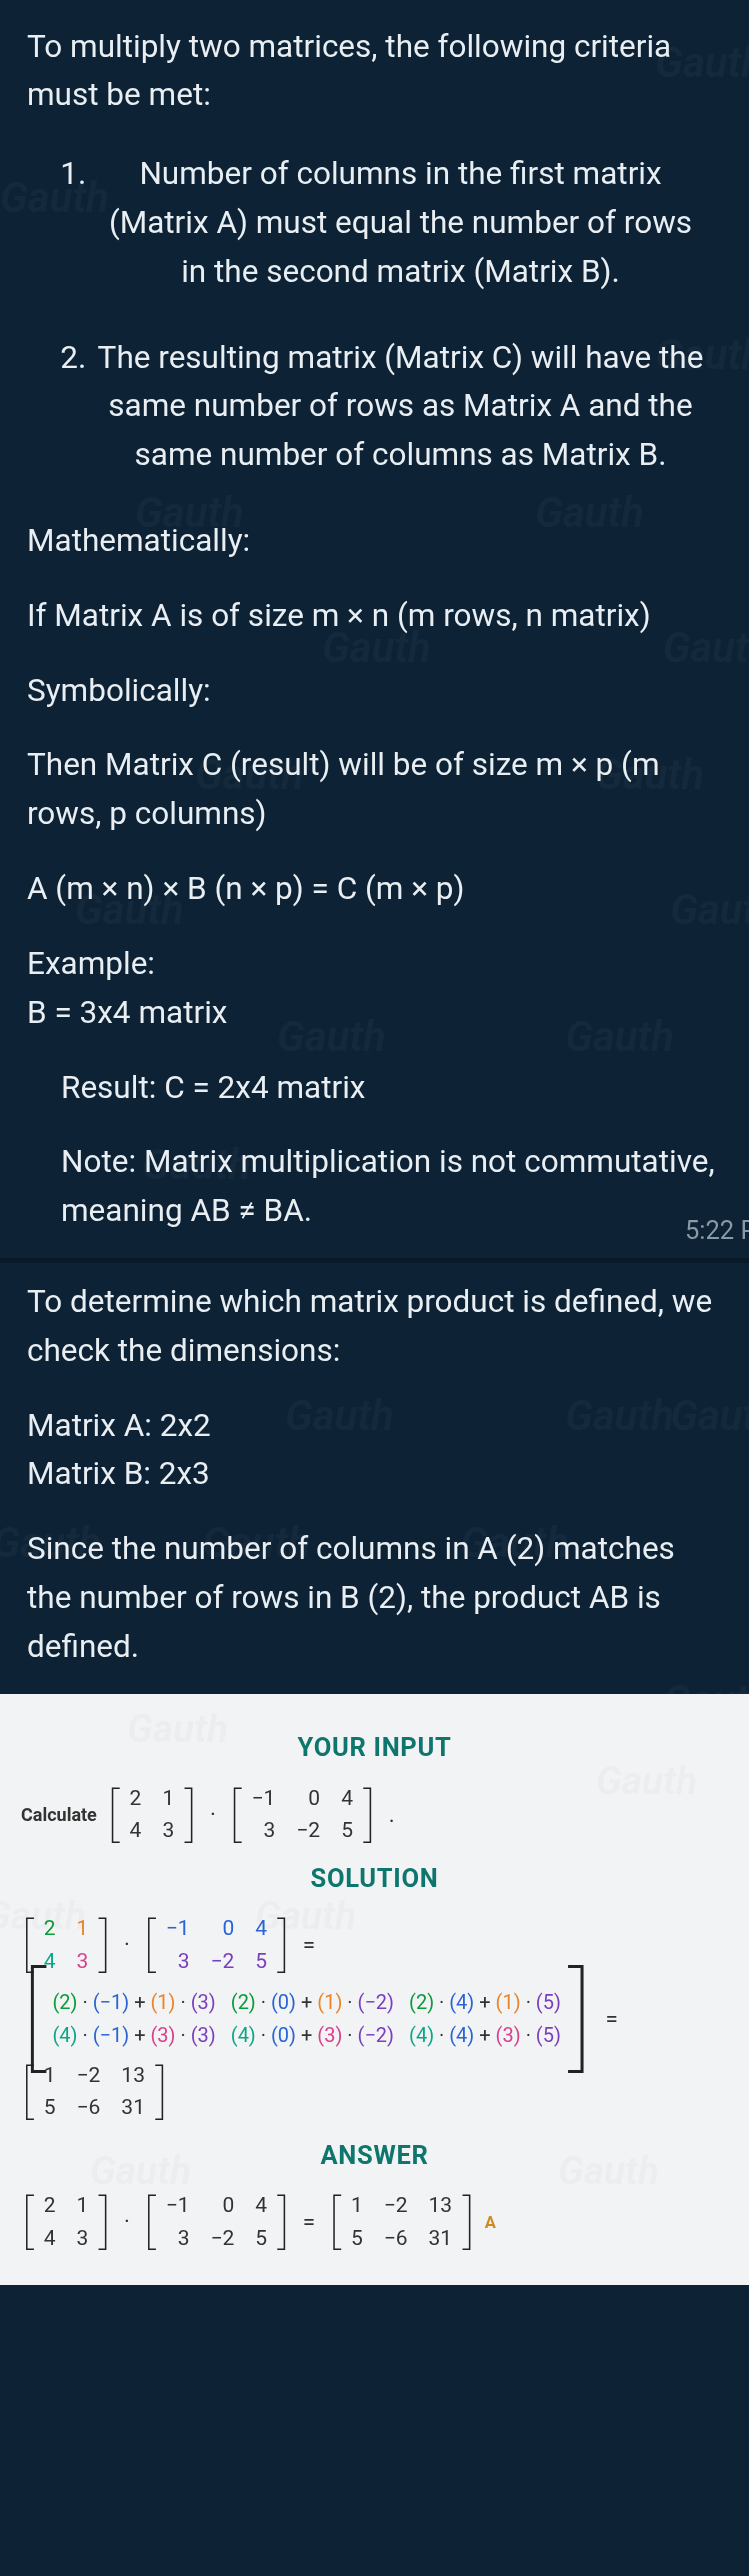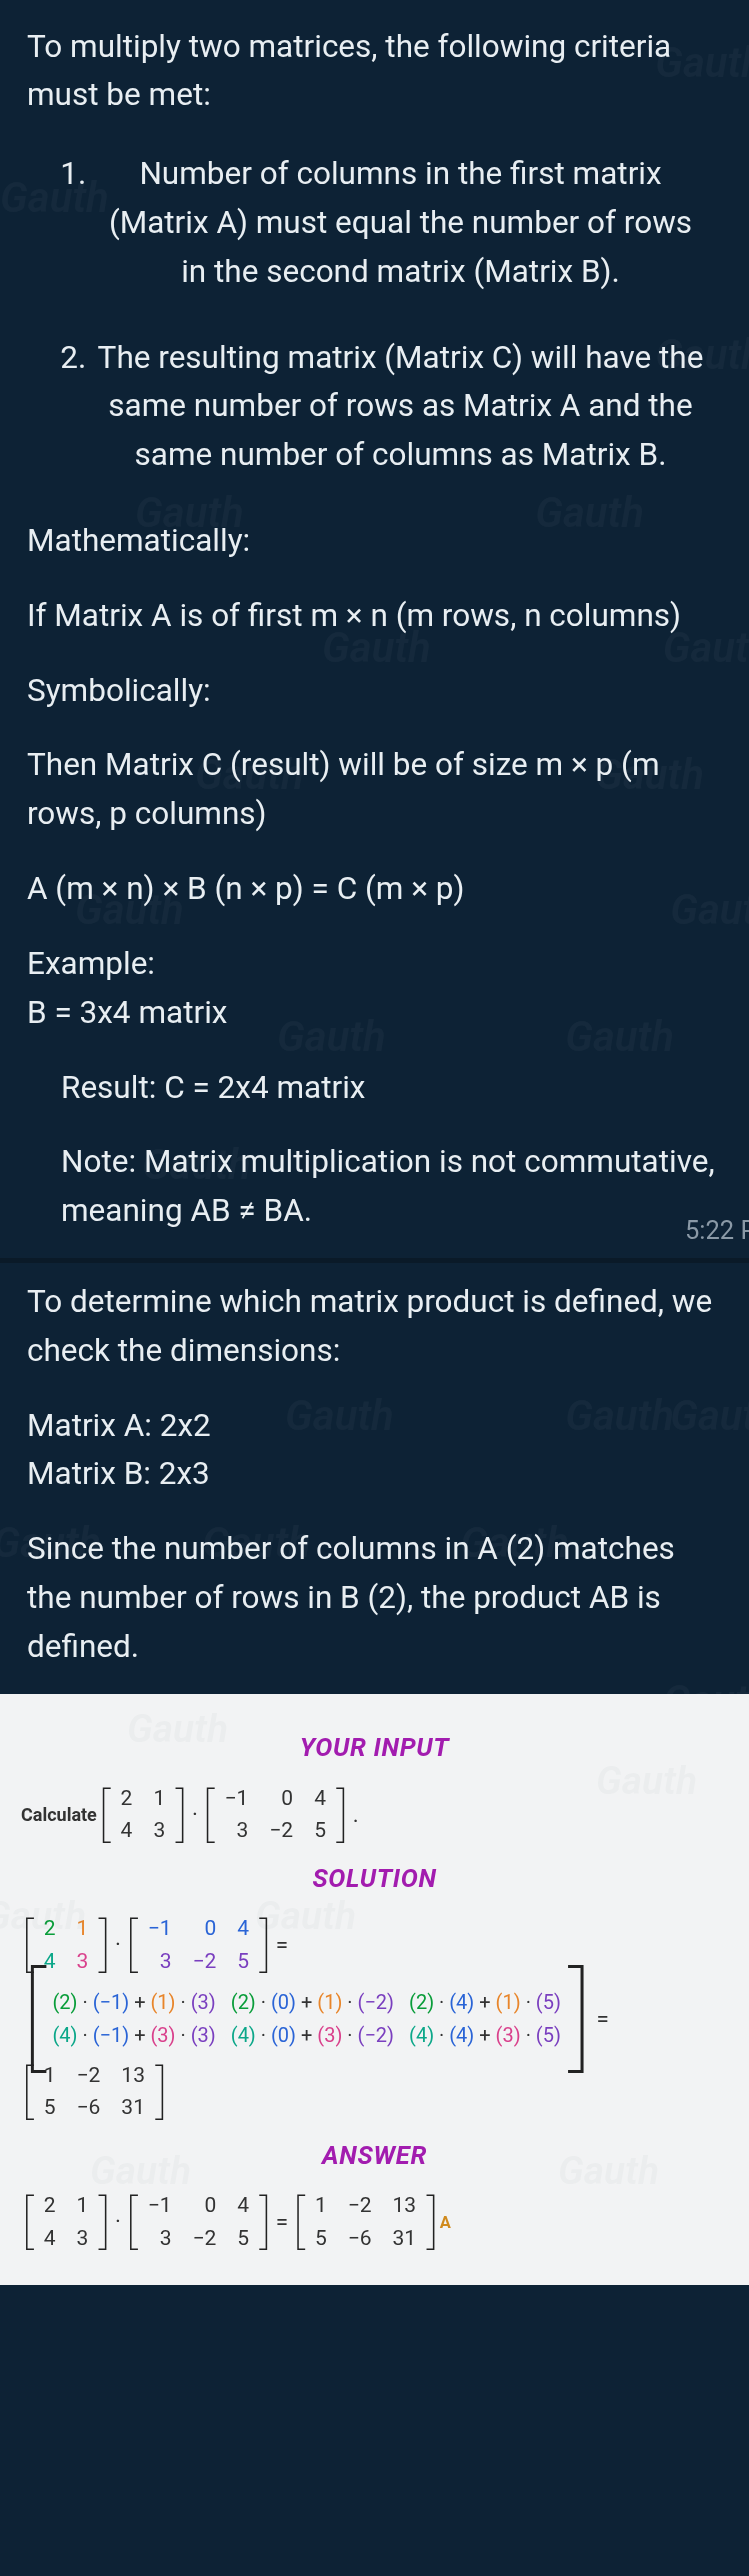--- a/index.html
+++ b/index.html
@@ -44,28 +44,27 @@
 .divider { height: 4.5px; background: #0a1a28; }
 .light-section {
   background: #f2f3f4;
   color: #333;
   padding: 22.5px 21px 30px;
   font-size: 21px;
   line-height: 1.4;
 }
 .sec-title {
   text-align: center;
-  color: #a21caf;
+  color: #0f766e;
   font-weight: 700;
   letter-spacing: 0.7px;
   margin: 13.5px 0 16.5px;
   font-size: 25.5px;
-  font-style: italic;
-}
-.calc-row { display: flex; align-items: center; gap: 1px; flex-wrap: wrap; }
+}
+.calc-row { display: flex; align-items: center; gap: 10px; flex-wrap: wrap; }
 .calc-label { font-weight: 700; font-size: 18px; }
 .mx { display: inline-flex; align-items: center; }
 .brkt { font-size: 57px; font-weight: 100; line-height: 0.7; color: #222; }
 .mtab { border-collapse: collapse; }
 .mtab td { padding: 1.5px 10.5px; text-align: right; font-size: 21px; }
 .op { font-size: 22.5px; padding: 0 3px; }
 .step-brkt { font-size: 112px; font-weight: 100; line-height: 0.65; color: #222; }
 .steptab td { padding: 2.2px 7.5px; font-size: 20px; white-space: nowrap; }
 .c-gr { color: #0a9d3a; }
 .c-or { color: #e8852a; }
@@ -105,21 +104,21 @@
   <span class="wm" style="top:1259px; right:-15px">Gauth</span>
 
   <p>To multiply two matrices, the following criteria must be met:</p>
 
   <ol class="criteria">
     <li>Number of columns in the first matrix (Matrix A) must equal the number of rows in the second matrix (Matrix B).</li>
     <li>The resulting matrix (Matrix C) will have the same number of rows as Matrix A and the same number of columns as Matrix B.</li>
   </ol>
 
   <p class="blk">Mathematically:</p>
-  <p class="blk">If Matrix A is of first m × n (m rows, n columns)</p>
+  <p class="blk">If Matrix A is of size m × n (m rows, n matrix)</p>
   <p class="blk">Symbolically:</p>
 
   <p class="blk">Then Matrix C (result) will be of size m × p (m rows, p columns)</p>
   <p class="blk">A (m × n) × B (n × p) = C (m × p)</p>
 
   <p class="blk">Example:</p>
   <p>B = 3x4 matrix</p>
 
   <p class="blk indent1">Result: C = 2x4 matrix</p>
   <p class="blk indent1">Note: Matrix multiplication is not commutative, meaning AB ≠ BA.</p>

